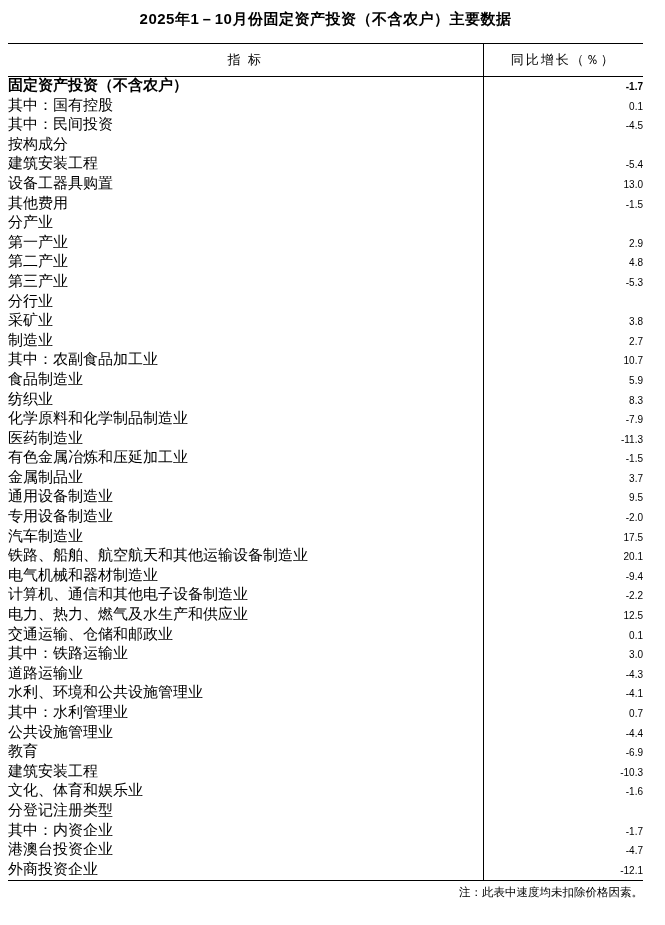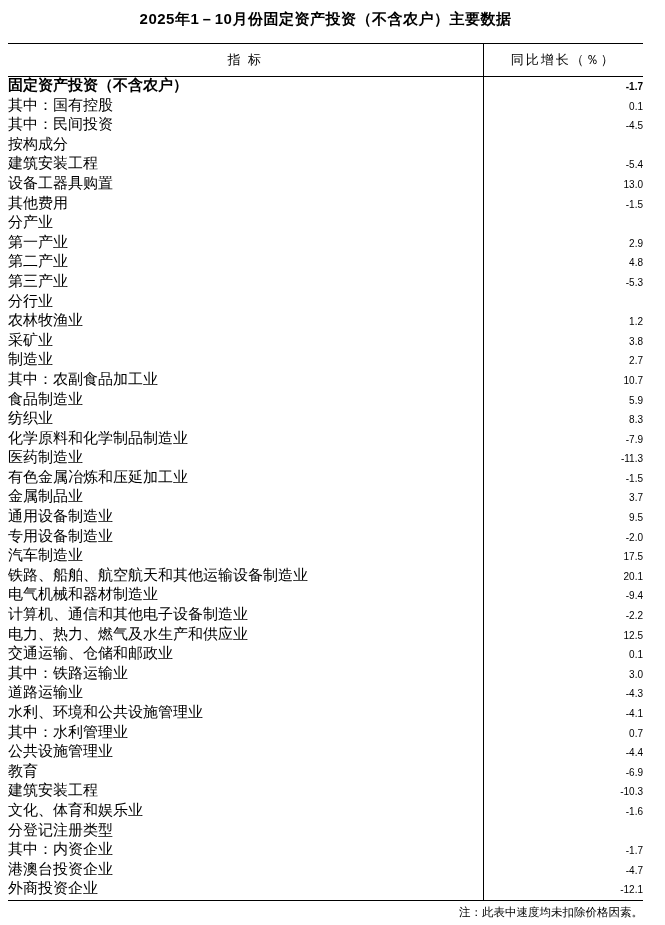--- a/index.html
+++ b/index.html
@@ -150,24 +150,20 @@
         </tr>
         <tr class="data-row">
           <td class="label i1">第三产业</td>
           <td class="value">-5.3</td>
         </tr>
         <tr class="data-row">
           <td class="label i0">分行业</td>
           <td class="value"></td>
         </tr>
         <tr class="data-row">
-          <td class="label i1">农林牧渔业</td>
-          <td class="value">1.2</td>
-        </tr>
-        <tr class="data-row">
           <td class="label i1">采矿业</td>
           <td class="value">3.8</td>
         </tr>
         <tr class="data-row">
           <td class="label i1">制造业</td>
           <td class="value">2.7</td>
         </tr>
         <tr class="data-row">
           <td class="label i2">其中：农副食品加工业</td>
           <td class="value">10.7</td>

